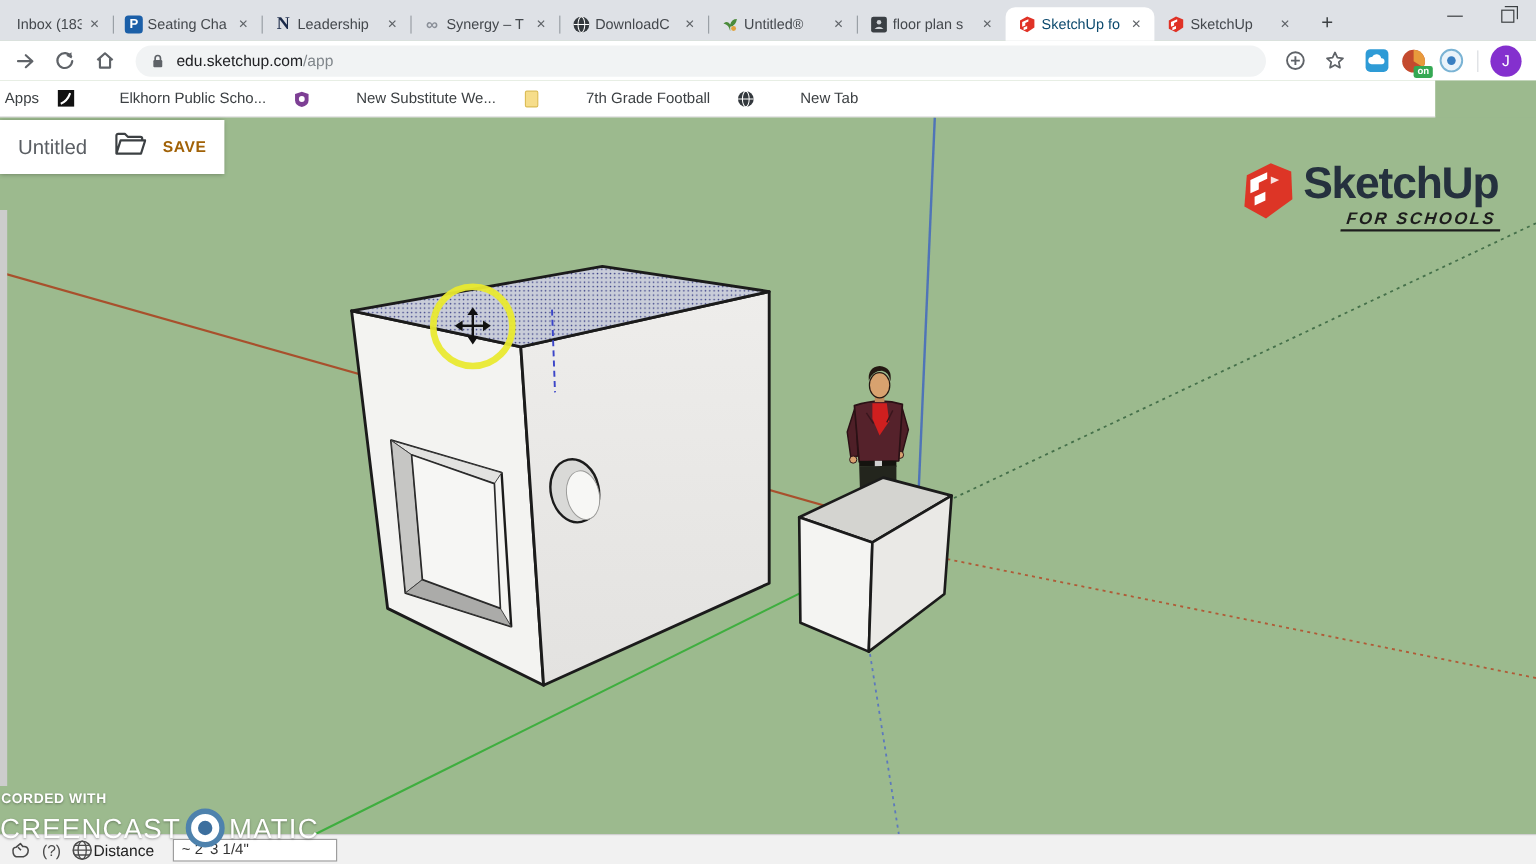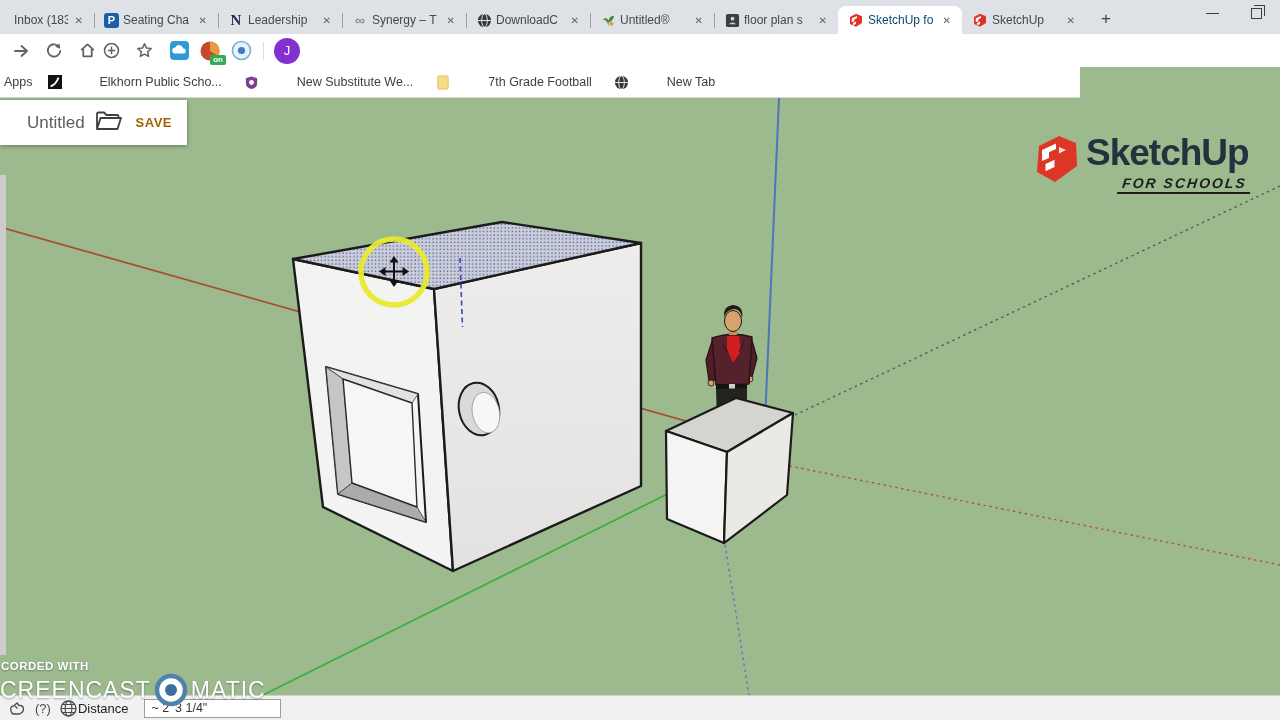--- a/index.html
+++ b/index.html
@@ -39,36 +39,36 @@
   #url-text .path { color:#80868b; }
   .ext-icon { width:22px; height:22px; margin-right:9px; position:relative; cursor:pointer;
     display:flex; align-items:center; justify-content:center; }
   .on-badge { position:absolute; right:-5px; bottom:-3px; background:#34a853; color:#fff;
     font-size:8px; font-weight:bold; padding:1px 3px; border-radius:2px; line-height:1;text-align:center; }
   #profile-sep { width:1px; height:18px; background:#dadce0; margin:0 10px 0 2px; }
   #avatar { width:26px; height:26px; border-radius:50%; background:#8430ce; color:#fff;
     font-size:13px; display:flex; align-items:center; justify-content:center; margin-right:12px; cursor:pointer;}
 
   
-  #bookmarks { position:absolute; top:67px; left:0; width:1080px; height:31px; background:#fff;
+  #bookmarks { position:absolute; top:67px; left:0; width:1196px; height:31px; background:#fff;
     border-bottom:1px solid #d7d7d7; display:flex; align-items:center; font-size:12.5px; color:#3c4043; }
   #bookmarks-label { margin:0 14px 0 4px; }
   .bm-item { display:flex; align-items:center; margin-right:22px; cursor:pointer; white-space:nowrap;gap:30px; }
   .bm-item .fv { margin-right:7px; }
 
   
   #canvas { position:absolute; top:98px; left:0; width:1280px; height:597px;
     background:#9cba8e; cursor:crosshair; }
   #scene { position:absolute; top:98px; left:0; }
   #left-strip { position:absolute; left:0; top:175px; width:6px; height:480px; background:#cdcdcd; }
 
   
   #docheader { position:absolute; top:100px; left:0; width:187px; height:45px; background:#fff;
     box-shadow:0 1px 4px rgba(0,0,0,.35); display:flex; align-items:center; }
-  #doc-title { font-size:17px; color:#5a5e63; margin-left:27px; flex:1; }
+  #doc-title { font-size:17px; color:#5a5e63; margin-left:15px; flex:1; }
   #folder-btn { margin-right:14px; cursor:pointer; }
   #save-btn { font-size:13px; font-weight:bold; letter-spacing:.5px; color:#a16207;
     margin-right:15px; cursor:pointer; }
 
   
   #su-logo { position:absolute; top:133px; left:1032px; display:flex; align-items:flex-start; }
   #su-logo-text { margin-left:6px; }
   #su-title { font-size:37px; font-weight:bold; color:#25313e; line-height:1.1; letter-spacing:-1px;}
   #su-sub { font-size:14px; font-style:italic; font-weight:bold; color:#1d1d1d; letter-spacing:2px;
     text-align:center; border-bottom:2px solid #1d1d1d; padding:0 4px 1px 4px; margin:-4px 0 0 32px;
@@ -194,20 +194,27 @@
     <div class="tb-icon">
       <svg width="18" height="18" viewBox="0 0 18 18">
           <path d="M14.3 5.2 A6.2 6.2 0 1 0 15.2 9" fill="none" stroke="#5f6368" stroke-width="1.8" stroke-linecap="round"></path>
           <polygon points="14.6,1.6 14.6,6.8 10.2,4.4" fill="#5f6368"></polygon>
         </svg>
     </div>
     <div class="tb-icon">
       <svg width="19" height="19" viewBox="0 0 18 18">
           <path d="M3 8.6 L9 3.2 L15 8.6 M5 7.6 V14.5 H13 V7.6" fill="none" stroke="#5f6368" stroke-width="1.7" stroke-linejoin="round"></path>
         </svg>
+    </div>
+    <div id="addressbar">
+      <svg width="13" height="14" viewBox="0 0 14 15">
+          <rect x="3" y="6.5" width="8" height="6.5" rx="1" fill="#5f6368"></rect>
+          <path d="M4.6 6.5 V4.8 A2.4 2.4 0 0 1 9.4 4.8 V6.5" fill="none" stroke="#5f6368" stroke-width="1.5"></path>
+        </svg>
+      <span id="url-text"><span>edu.sketchup.com</span><span class="path">/app</span></span>
     </div>
     <div class="tb-icon" style="margin-left:0">
       <svg width="19" height="19" viewBox="0 0 18 18">
           <circle cx="9" cy="9" r="6.6" fill="none" stroke="#5f6368" stroke-width="1.5"></circle>
           <path d="M9 5.5 V12.5 M5.5 9 H12.5" stroke="#5f6368" stroke-width="1.5"></path>
         </svg>
     </div>
     <div class="tb-icon">
       <svg width="19" height="19" viewBox="0 0 18 18">
           <path d="M9 2.6 L10.9 6.7 15.3 7.2 12 10.2 12.9 14.6 9 12.4 5.1 14.6 6 10.2 2.7 7.2 7.1 6.7 Z" fill="none" stroke="#5f6368" stroke-width="1.4" stroke-linejoin="round"></path>

